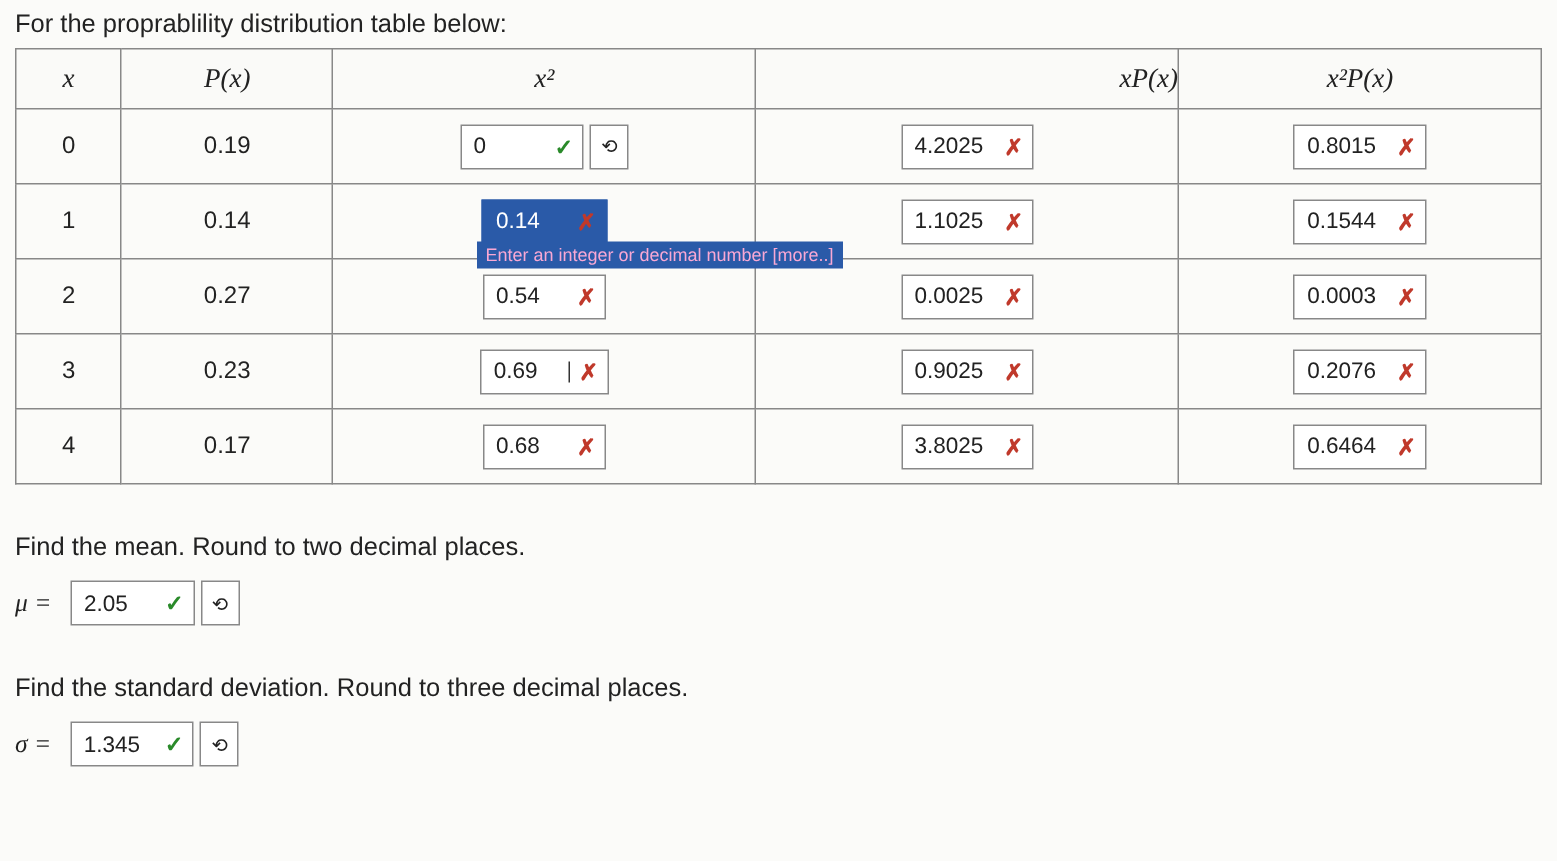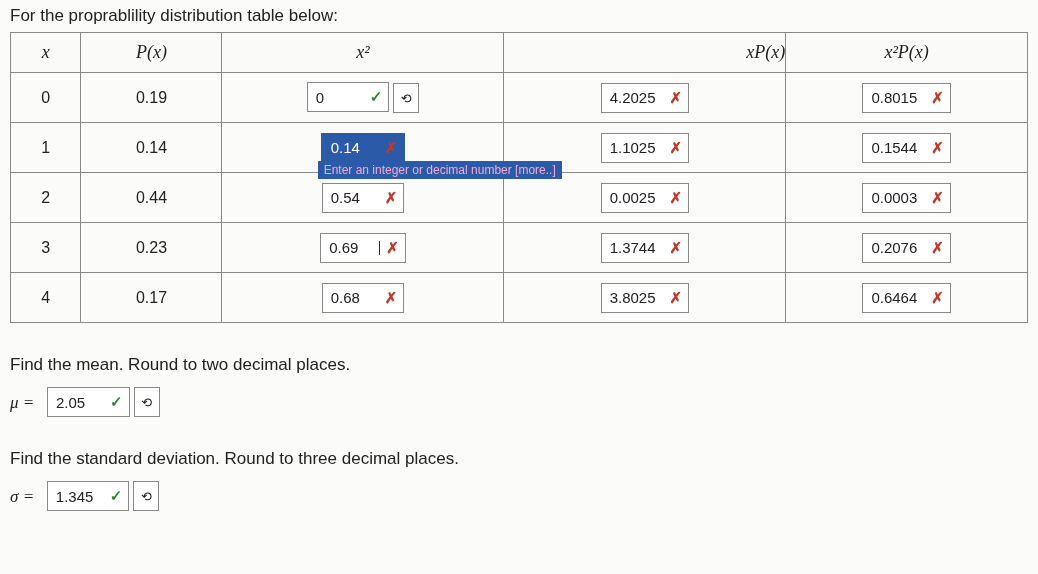--- a/index.html
+++ b/index.html
@@ -75,21 +75,21 @@
               <span class="val">1.1025</span>
               <span class="mark wrong">✗</span>
             </span></span></td>
         <td class="cellpad"><span class="tooltip-wrap"><span class="ansbox">
               <span class="val">0.1544</span>
               <span class="mark wrong">✗</span>
             </span></span></td>
       </tr>
       <tr>
         <td class="cellpad">2</td>
-        <td class="cellpad">0.44</td>
+        <td class="cellpad">0.27</td>
         <td class="cellpad"><span class="tooltip-wrap"><span class="tooltip">Enter an integer or decimal number [more..]</span><span class="ansbox">
               <span class="val">0.54</span>
               <span class="mark wrong">✗</span>
             </span></span></td>
         <td class="cellpad"><span class="tooltip-wrap"><span class="ansbox">
               <span class="val">0.0025</span>
               <span class="mark wrong">✗</span>
             </span></span></td>
         <td class="cellpad"><span class="tooltip-wrap"><span class="ansbox">
               <span class="val">0.0003</span>
@@ -98,21 +98,21 @@
       </tr>
       <tr>
         <td class="cellpad">3</td>
         <td class="cellpad">0.23</td>
         <td class="cellpad"><span class="tooltip-wrap"><span class="ansbox">
               <span class="val">0.69</span>
               <span class="cursor"></span>
               <span class="mark wrong">✗</span>
             </span></span></td>
         <td class="cellpad"><span class="tooltip-wrap"><span class="ansbox">
-              <span class="val">1.3744</span>
+              <span class="val">0.9025</span>
               <span class="mark wrong">✗</span>
             </span></span></td>
         <td class="cellpad"><span class="tooltip-wrap"><span class="ansbox">
               <span class="val">0.2076</span>
               <span class="mark wrong">✗</span>
             </span></span></td>
       </tr>
       <tr>
         <td class="cellpad">4</td>
         <td class="cellpad">0.17</td>

